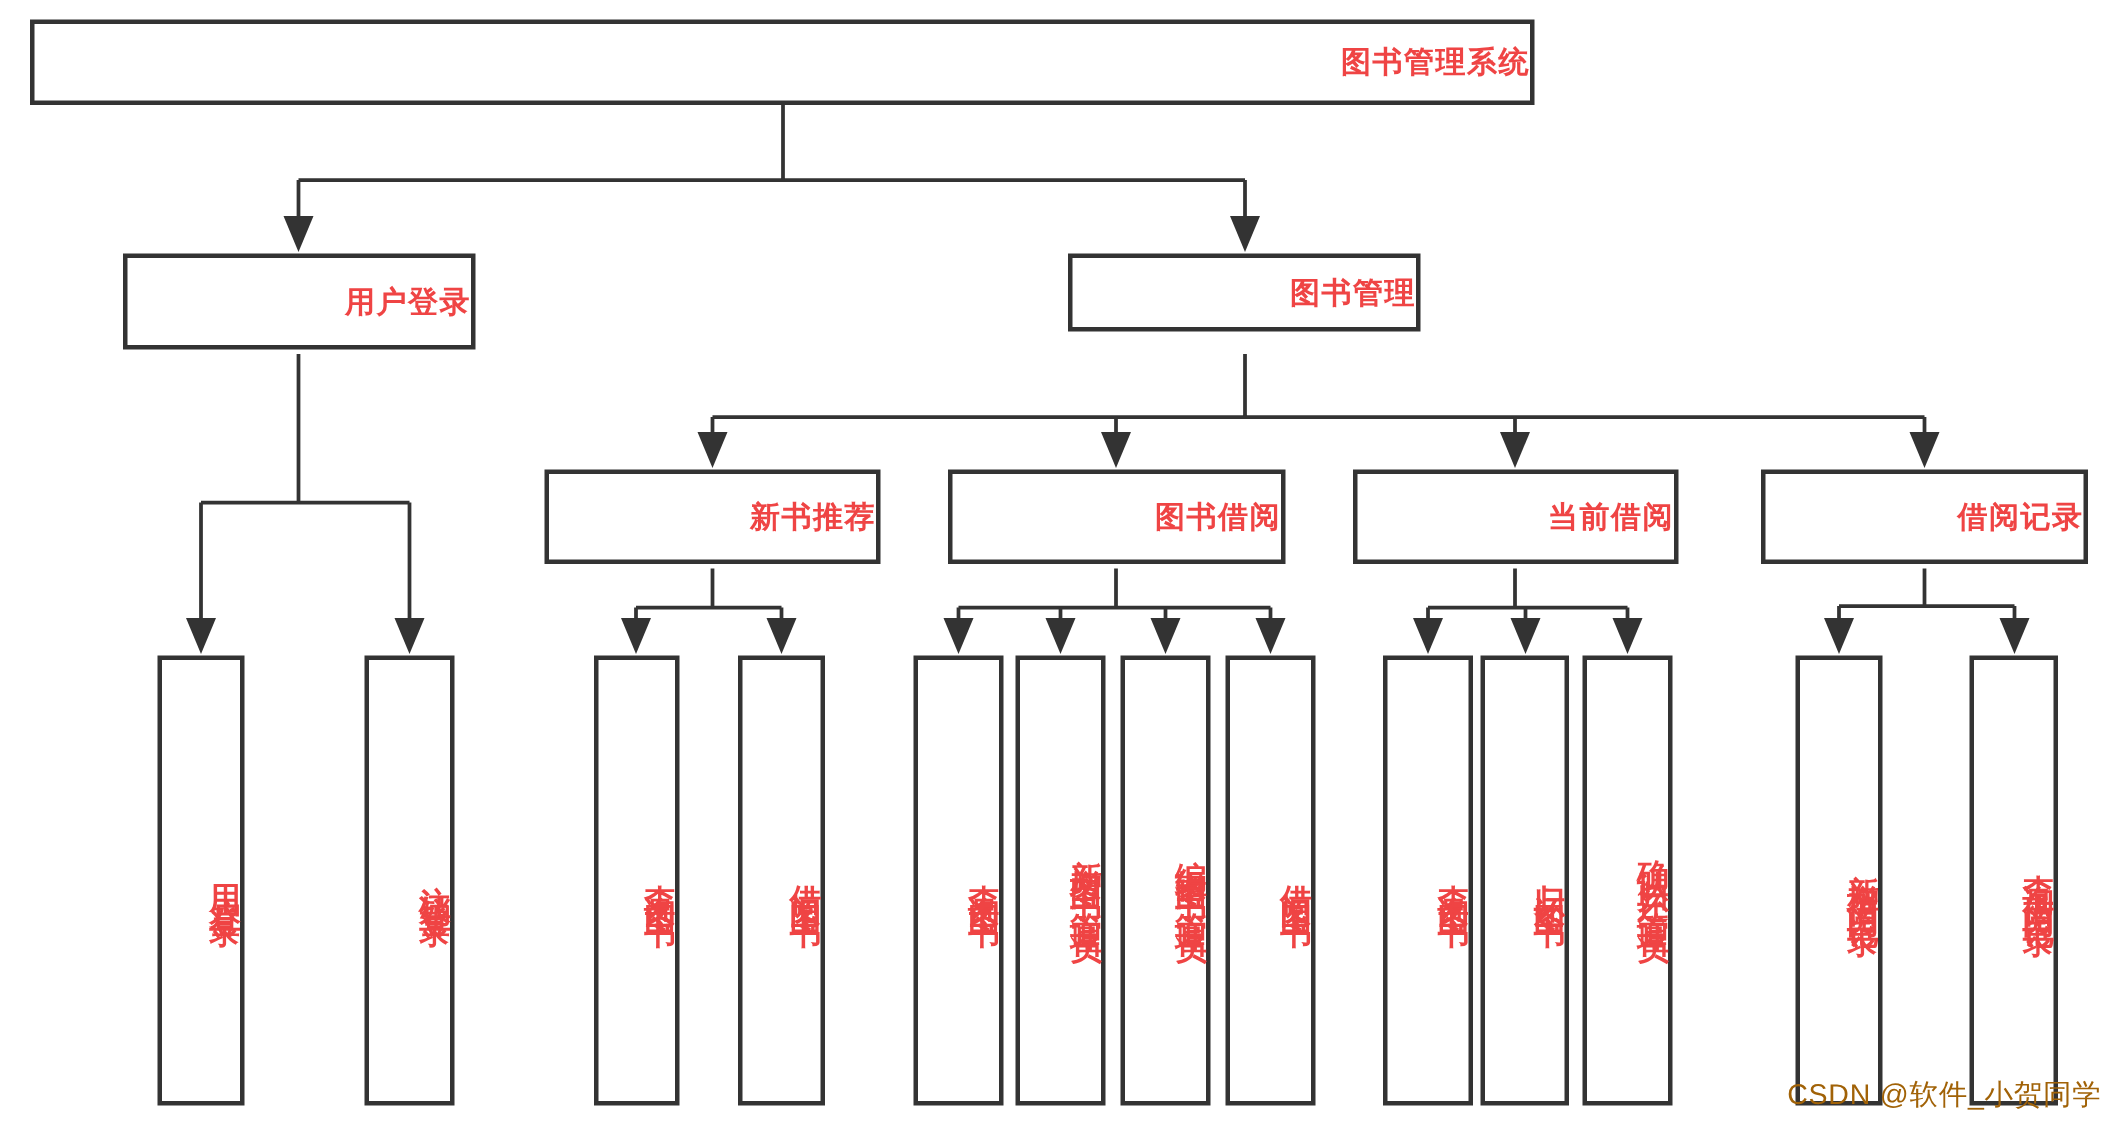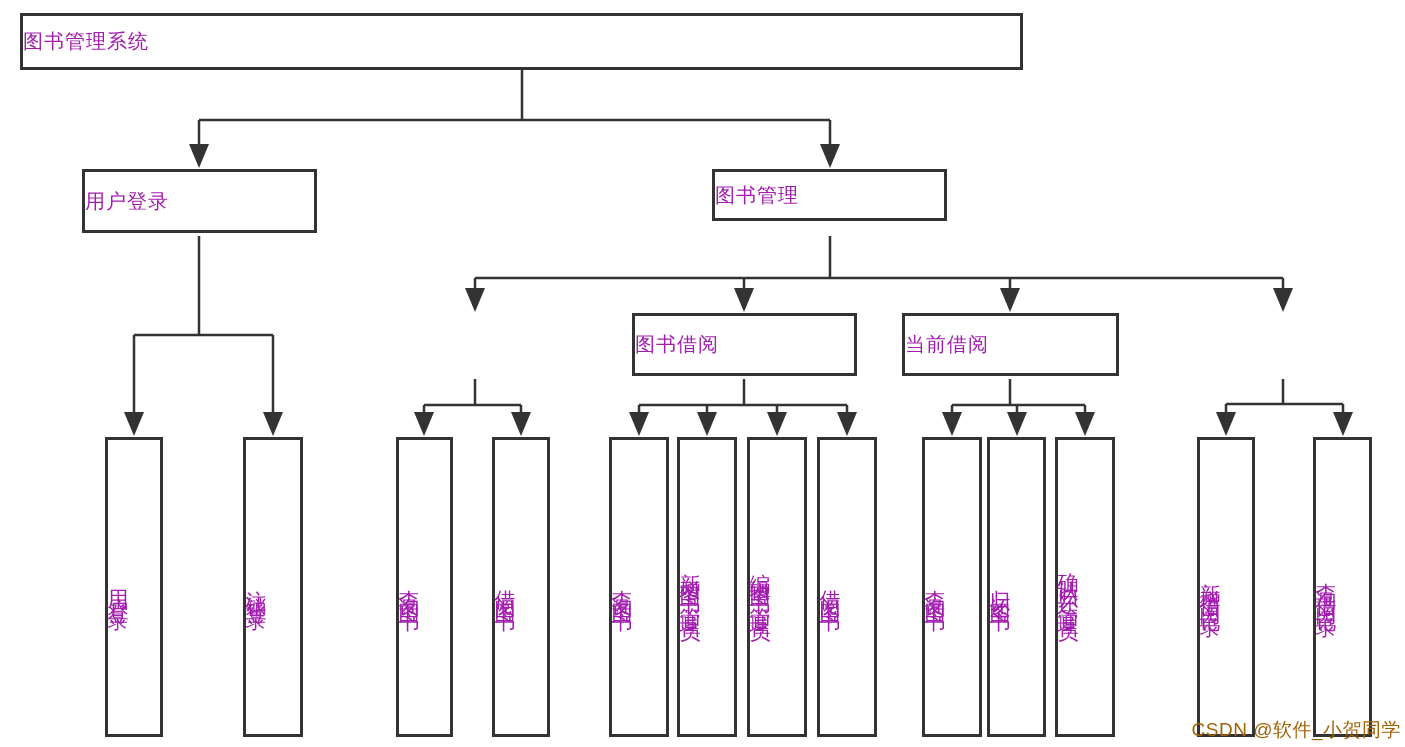--- a/index.html
+++ b/index.html
@@ -10,22 +10,23 @@
     font-family:"Liberation Sans", sans-serif;
     overflow:hidden;
   }
   .node{
     position:absolute;
     box-sizing:border-box;
     border:3px solid #333333;
     background:#ffffff;
     display:flex;
     align-items:center;
-    justify-content:flex-start;
-    color:#a21caf;
+    justify-content:flex-end;
+    color:#ef4444;
+    font-weight:bold;
   }
   .hnode{
     font-size:20px;
     letter-spacing:1px;
   }
   .vnode{
     font-size:21px;
   }
   .vnode .vtext{
     writing-mode:vertical-rl;
@@ -101,25 +102,31 @@
     <span>图书管理系统</span>
   </div>
 
   <div class="node hnode" style="left:82px;top:169px;width:235px;height:64px;">
     <span>用户登录</span>
   </div>
   <div class="node hnode" style="left:712px;top:169px;width:235px;height:52px;">
     <span>图书管理</span>
   </div>
 
+  <div class="node hnode" style="left:363px;top:313px;width:224px;height:63px;">
+    <span>新书推荐</span>
+  </div>
   <div class="node hnode" style="left:902px;top:313px;width:217px;height:63px;">
     <span>当前借阅</span>
   </div>
   <div class="node hnode" style="left:632px;top:313px;width:225px;height:63px;">
     <span>图书借阅</span>
+  </div>
+  <div class="node hnode" style="left:1174px;top:313px;width:218px;height:63px;">
+    <span>借阅记录</span>
   </div>
 
   <div class="node vnode" style="left:105px;top:437px;width:58px;height:300px;">
     <span class="vtext">用户登录</span>
   </div>
   <div class="node vnode" style="left:243px;top:437px;width:60px;height:300px;">
     <span class="vtext">注销登录</span>
   </div>
 
   <div class="node vnode" style="left:396px;top:437px;width:57px;height:300px;">

